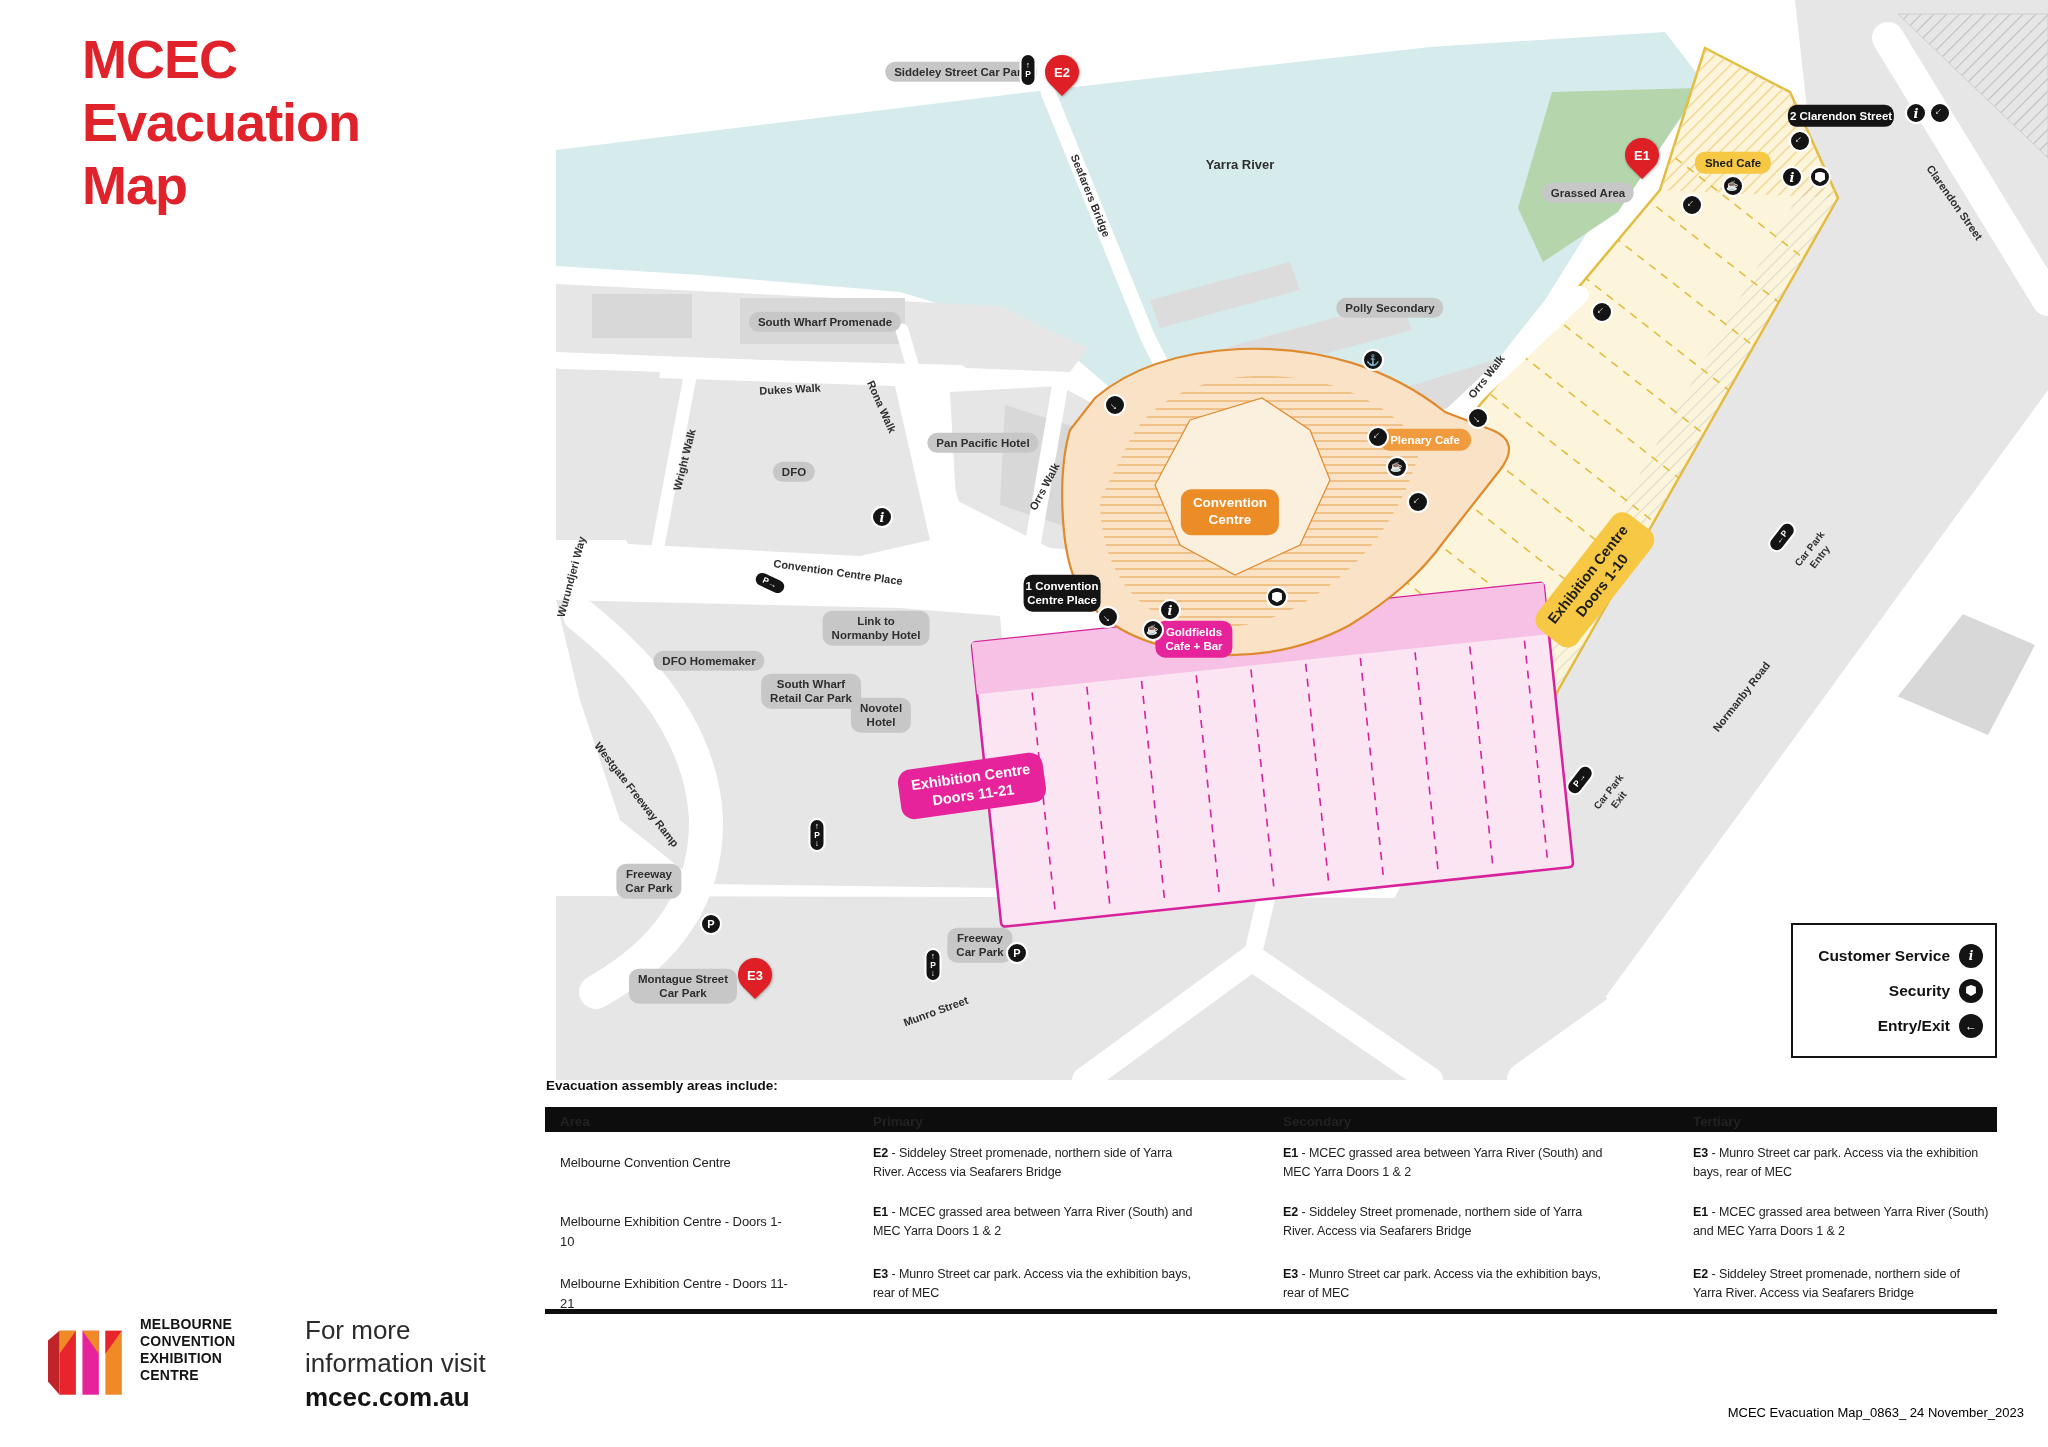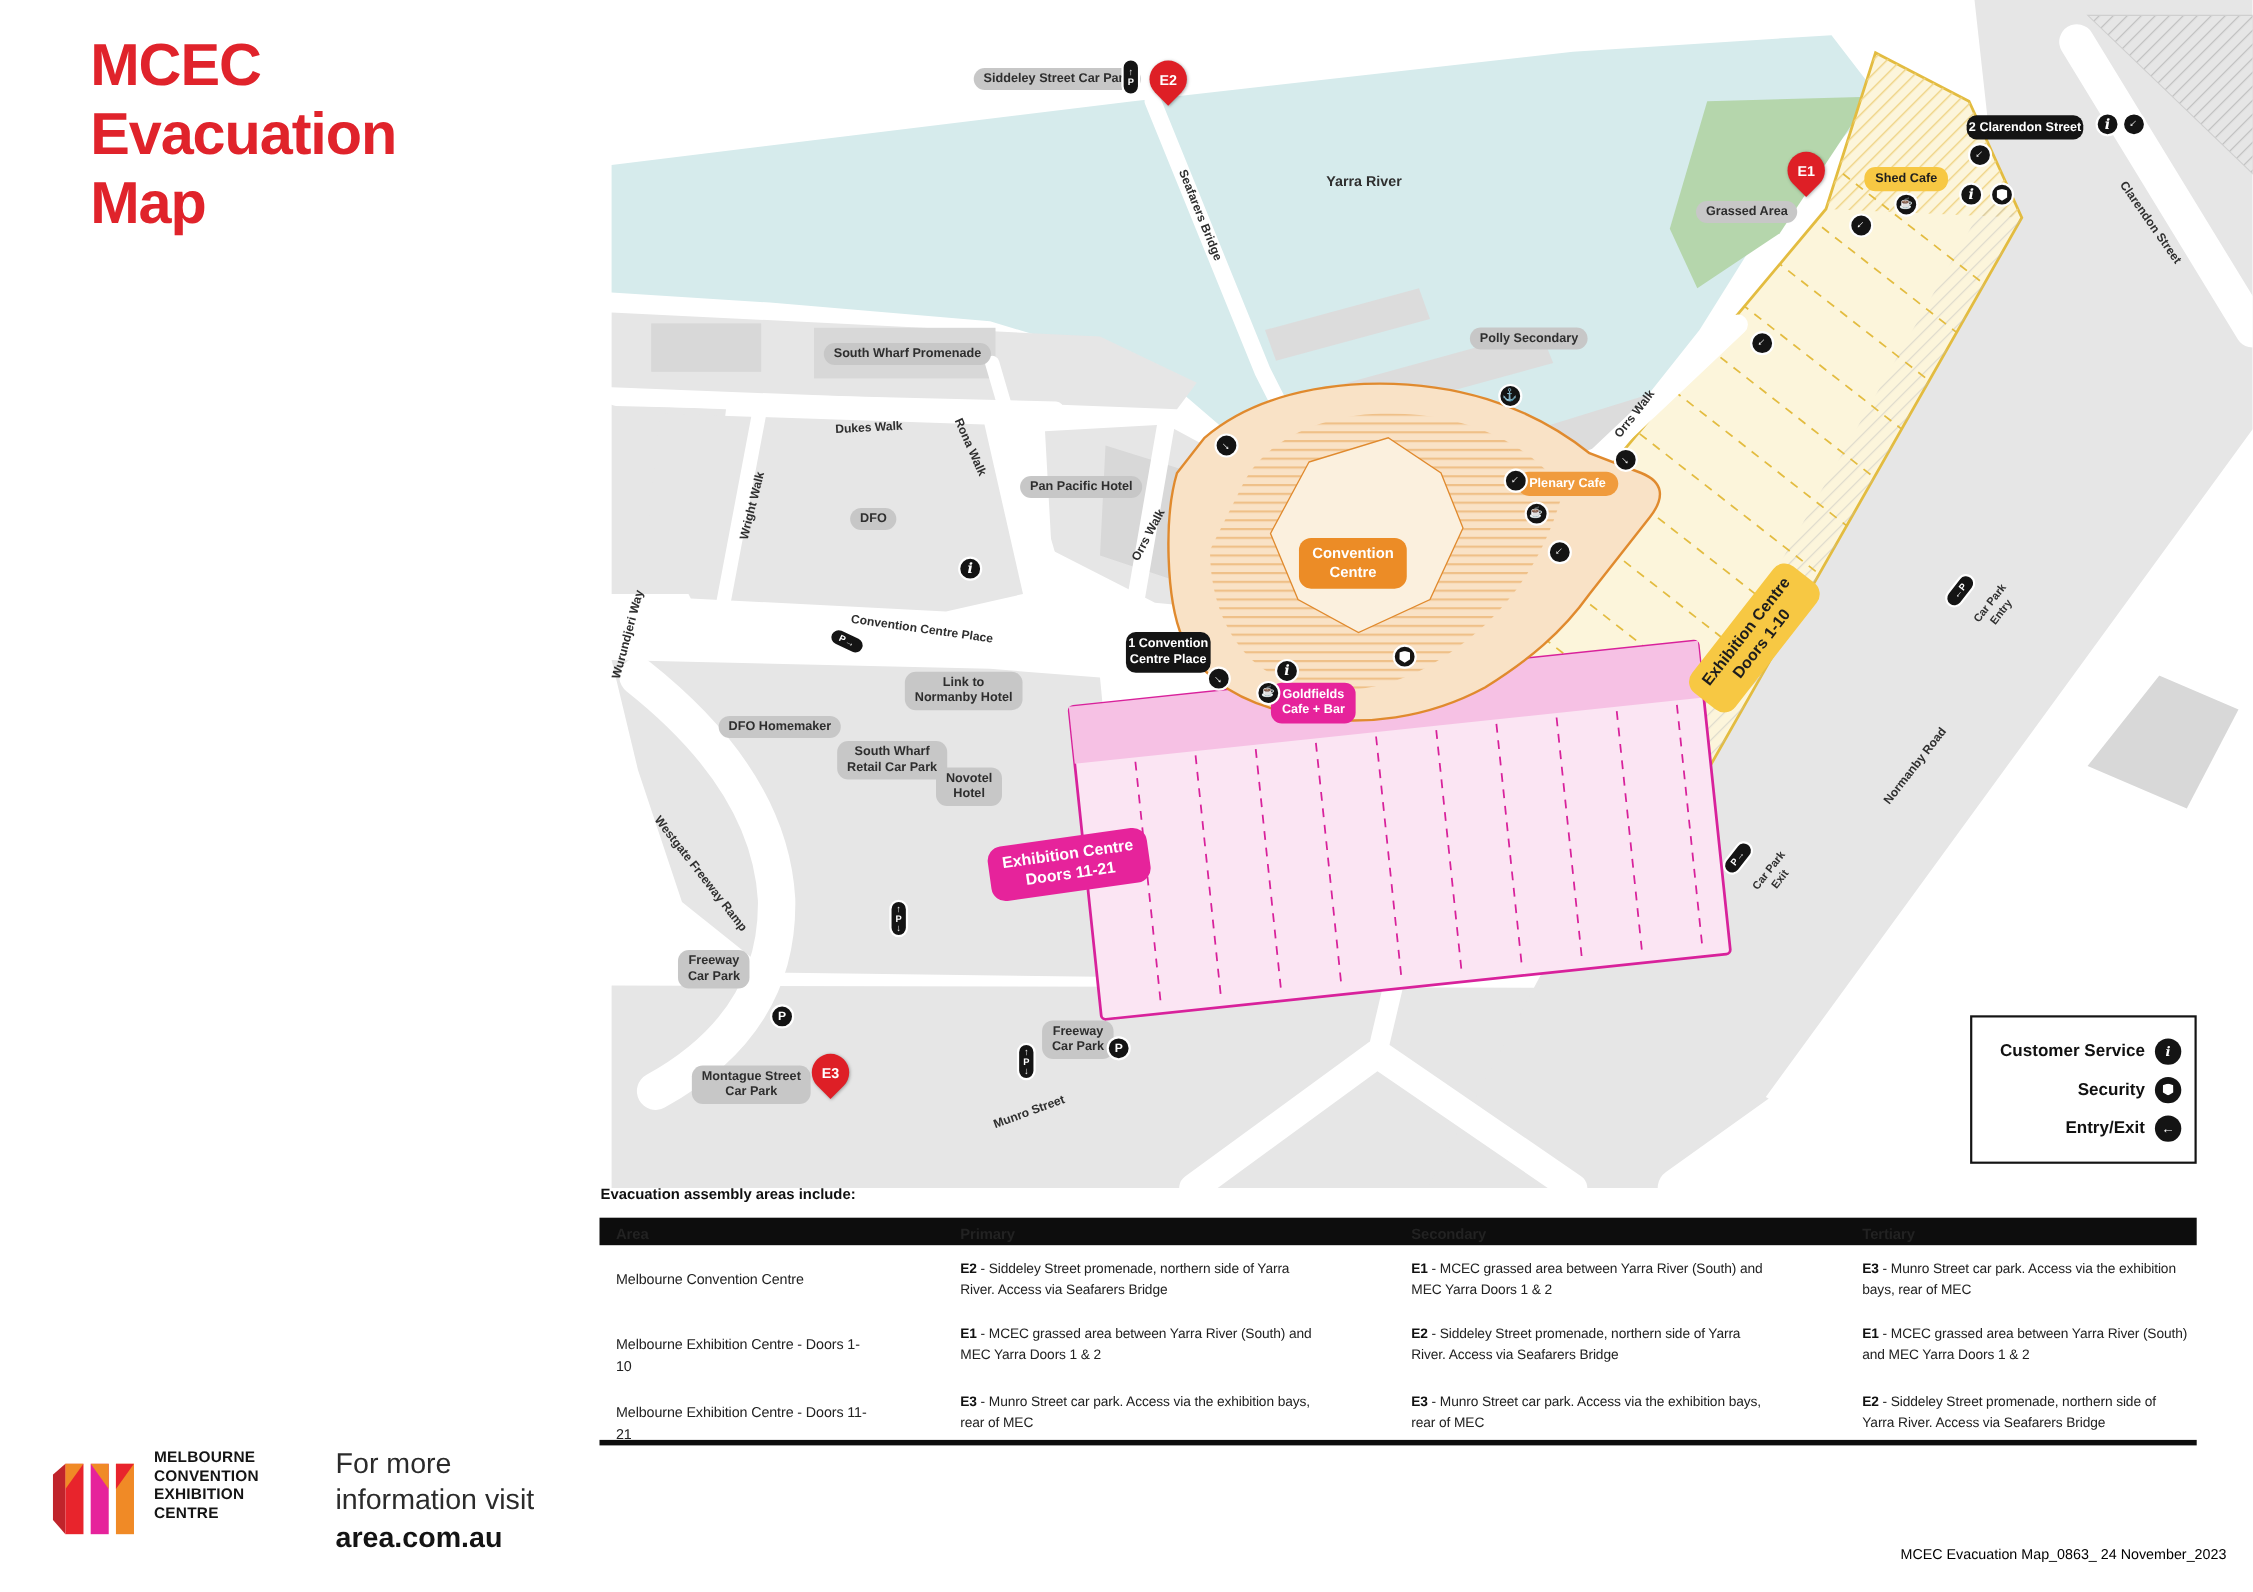--- a/index.html
+++ b/index.html
@@ -319,16 +319,16 @@
       <polygon points="70,18 90,18 70,46" fill="#E8242C"></polygon>
     </svg>
   </div>
   <div class="logo-text">MELBOURNE
 CONVENTION
 EXHIBITION
 CENTRE</div>
   <div class="promo">
     <span>For more</span><br>
     <span>information visit</span><br>
-    <span class="link">area.com.au</span>
+    <span class="link">mcec.com.au</span>
   </div>
   <div class="doc-ref">MCEC Evacuation Map_0863_ 24 November_2023</div>
 </div>
 
 </body></html>

